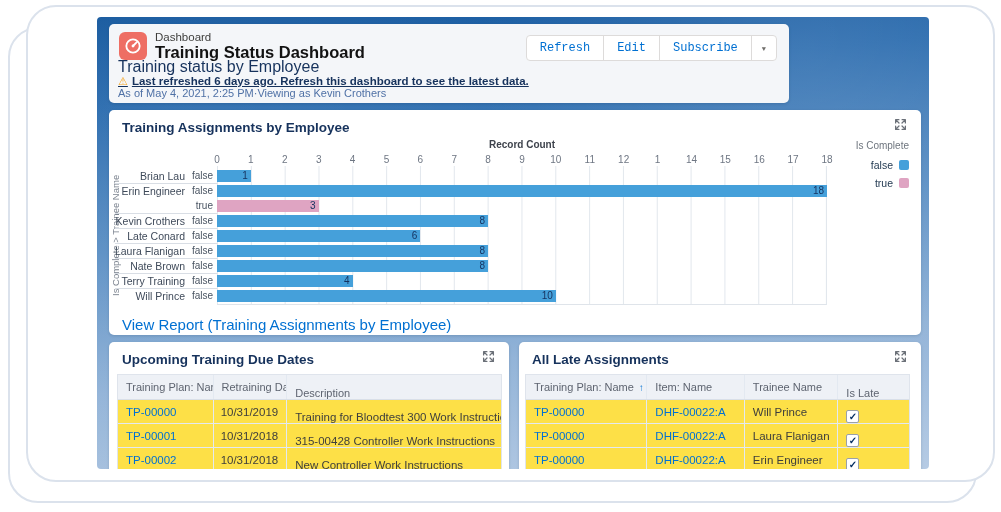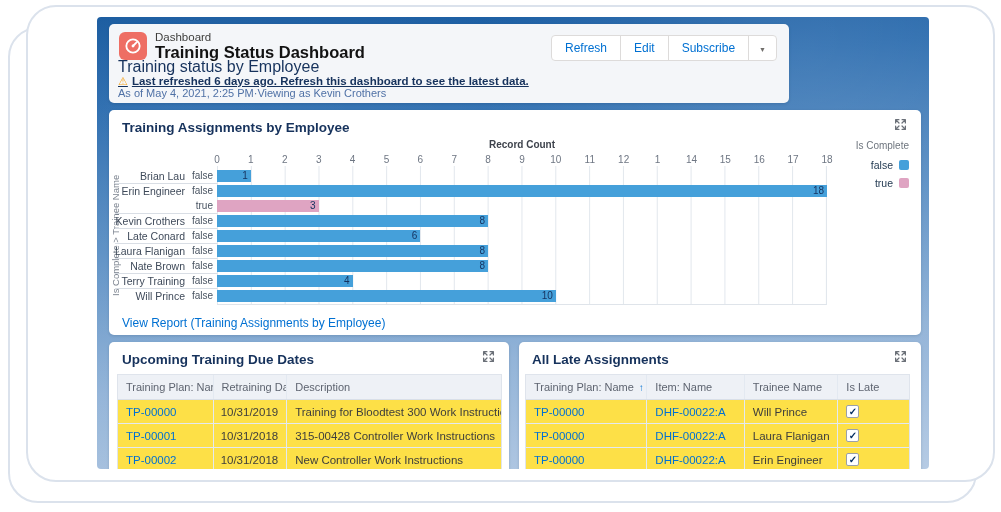--- a/index.html
+++ b/index.html
@@ -25,21 +25,21 @@
   .dash-icon { position:absolute; left:10px; top:8px; width:28px; height:28px; border-radius:6px; background:#ee6e64;
                display:flex; align-items:center; justify-content:center; }
   .eyebrow { position:absolute; left:46px; top:7px;  font-size:11.5px; color:#3e3e3c; }
   .page-title { position:absolute; left:46px; top:19px; font-size:16.5px; font-weight:700; color:#121212; }
   .subtitle { position:absolute; left:9px; top:34px; font-size:16px; color:#16325c; }
   .warning  { position:absolute; left:9px; top:51px; font-size:11.5px; font-weight:700; color:#16325c;text-decoration:underline; }
   .warn-ico { color:#f5a623; font-size:11px; margin-right:4px; font-weight:400; }
   .asof     { position:absolute; left:9px; top:63px; font-size:11px; color:#4f71a6; }
   .btn-group { position:absolute; right:12px; top:11px; height:26px; display:flex; background:#fff;
                border:1px solid #dddbda; border-radius:4px; overflow:hidden; }
-  .btn { background:transparent; border:none; height:100%; padding:0 13px; font-family:Liberation Sans, sans-serif;
+  .btn { background:transparent; border:none; height:100%; padding:0 13px; font-family:Liberation Mono, monospace;
          font-size:12px; color:#0070d2; cursor:pointer; }
   .btn + .btn { border-left:1px solid #dddbda; }
   .btn-caret { padding:0 10px; }
   .caret { font-size:7px; color:#706e6b; }
 
   
   .chart-card { left:12px; top:93px; width:812px; height:225px; }
   .card-title { position:absolute; left:13px; top:10px; font-size:13.5px; font-weight:600; color:#16325c; }
   .expand { position:absolute; right:14px; top:8px; width:13px; height:13px; background:none; border:none; padding:0; cursor:pointer; }
   .xaxis-title { position:absolute; left:108px; top:29px; width:610px; text-align:center; font-size:10px; font-weight:600; color:#3e434c; }
@@ -61,34 +61,34 @@
   .crow .track { width:610px; height:12px; position:relative; }
   .bar { position:absolute; left:0; top:0; height:12px; display:flex; align-items:center; justify-content:flex-end; }
   .bar.false { background:#45a0da; }
   .bar.true  { background:#dfa4c2; }
   .bar .val { font-size:10px; color:#15325f; padding-right:3px; }
   .legend { position:absolute; right:12px; top:30px; width:72px; text-align:right; }
   .legend-title { font-size:10px; color:#6e757e; margin-bottom:8px; }
   .legend-entry { display:flex; align-items:center; justify-content:flex-end; margin-bottom:6px; }
   .legend-entry .lab { font-size:10.5px; color:#243b53; margin-right:6px; }
   .legend-entry .sw  { width:10px; height:10px; border-radius:2px; }
-  .view-report { position:absolute; left:13px; top:206px; font-size:12px; color:#0070d2; text-decoration:none; cursor:pointer; }
+  .view-report { position:absolute; left:13px; top:206px; font-size:15px; color:#0070d2; text-decoration:none; cursor:pointer; }
 
   
   .table-card { top:325px; height:150px; }
   .table-card.tleft  { left:12px;  width:400px; }
   .table-card.tright { left:422px; width:402px; }
   .tbl { position:absolute; top:32px; border:1px solid #dfe4ec; border-bottom:none; }
   .tleft  .tbl { left:8px; width:385px; }
   .tright .tbl { left:6px; width:385px; }
   .trow { display:flex; border-bottom:1px solid #e3e9f1; background:#fde047; }
   .trow.thead { background:#eef1f6; border-bottom:1px solid #d9dfe8; }
   .tcell { padding:0 8px; display:flex; align-items:center; height:23px; font-size:11.5px; color:#3e3e3c;
            border-right:1px solid #e3e9f1; overflow:hidden; white-space:nowrap; }
-  .tcell:last-child { border-right:none; }
+  .tcell:last-child { border-right:none;align-items:flex-end; }
   .thead .tcell { height:24px; font-size:11px; color:#5e6470; }
   .tcell.al-right { justify-content:flex-end; }
   .tcell a { color:#0070d2; text-decoration:none; cursor:pointer; }
   .sort-arrow { color:#0070d2; margin-left:5px; font-size:10px; }
   .checkbox { width:13px; height:13px; border:1px solid #9aa0a8; border-radius:2px; background:#fff;
               display:flex; align-items:center; justify-content:center; cursor:pointer; }
   .checkbox .ck { font-size:10px; font-weight:700; color:#032d60; line-height:1; }
 </style>
 </head>
 <body>

